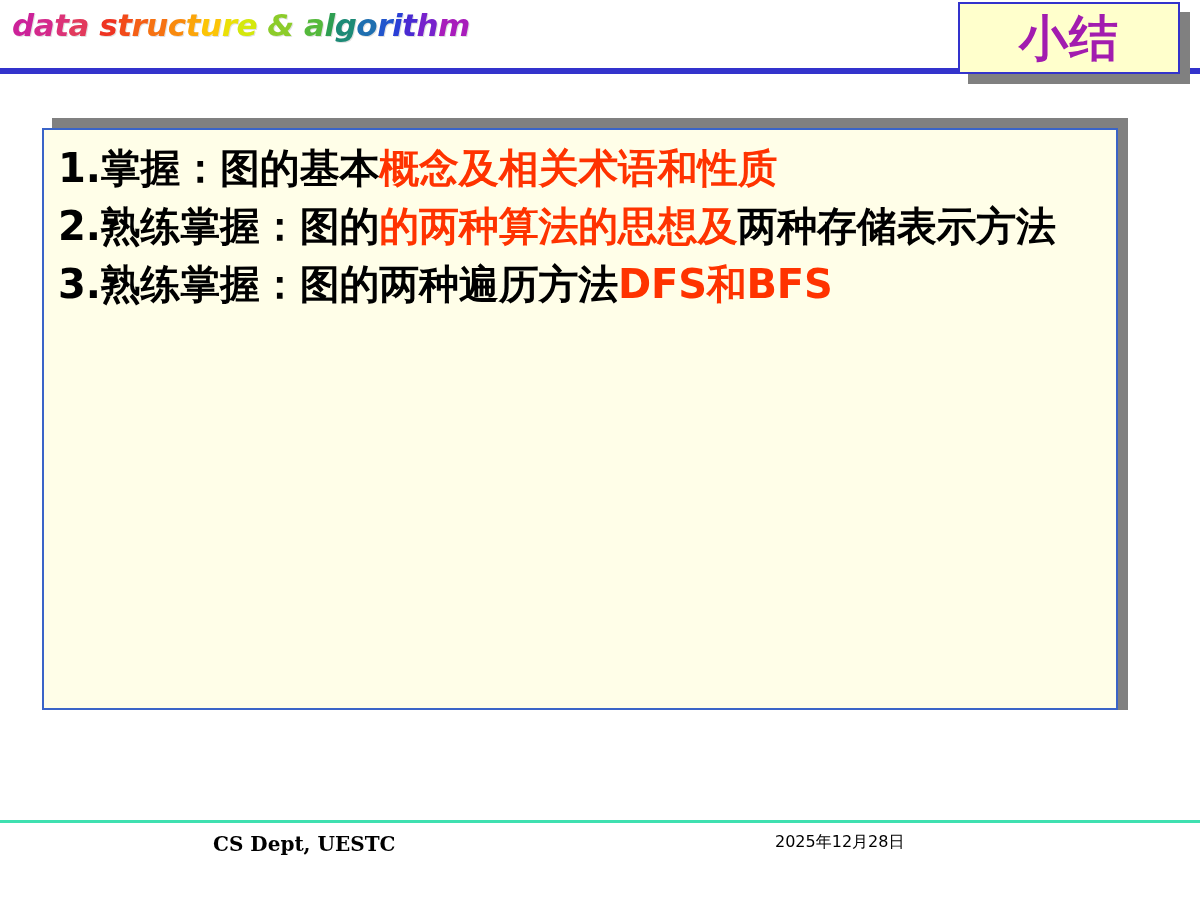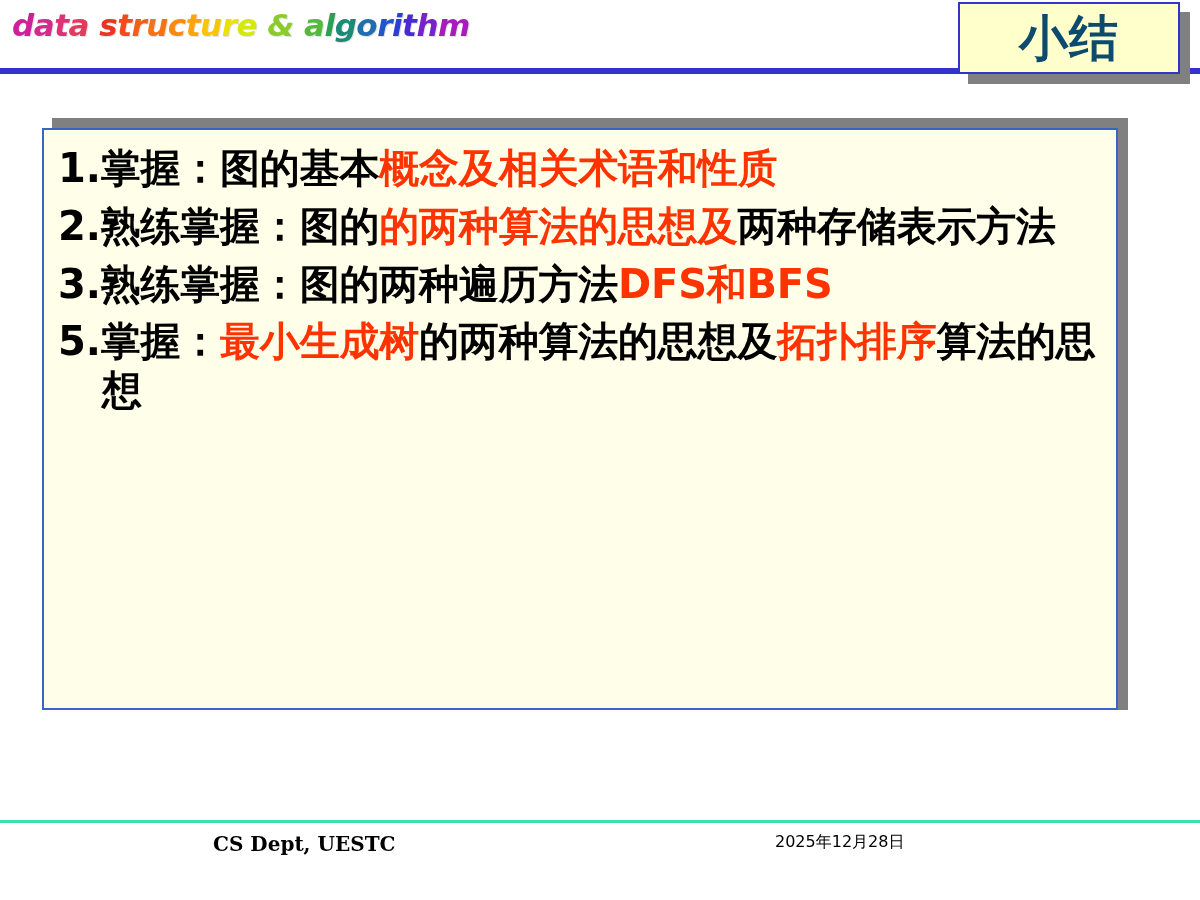--- a/index.html
+++ b/index.html
@@ -62,21 +62,21 @@
     width: 222px;
     height: 72px;
     background: #ffffcc;
     border: 2px solid #3333cc;
     box-sizing: border-box;
     display: flex;
     align-items: center;
     justify-content: center;
   }
   #title-chip-label {
-    color: #0c4a6e;
+    color: #a21caf;
     font-family: "DejaVu Sans", sans-serif;
     font-size: 49px;
     font-weight: bold;
     line-height: 1;
     letter-spacing: 1px;
   }
 
   
   #panel-shadow {
     position: absolute;
@@ -164,21 +164,20 @@
     <span id="title-chip-label">小结</span>
   </div>
 </div>
 
 <div id="panel-shadow"></div>
 <div id="panel">
   <div id="bullet-list">
       <p class="bullet"><span>1.掌握：图的基本</span><span class="hl">概念及相关术语和性质</span></p>
       <p class="bullet"><span>2.熟练掌握：图的</span><span class="hl">的两种算法的思想及</span><span>两种存储表示方法</span></p>
       <p class="bullet"><span>3.熟练掌握：图的两种遍历方法</span><span class="hl">DFS和BFS</span></p>
-      <p class="bullet"><span>5.掌握：</span><span class="hl">最小生成树</span><span>的两种算法的思想及</span><span class="hl">拓扑排序</span><span>算法的思想</span></p>
     </div>
 </div>
 
 <div id="footer-rule"></div>
 <div id="footer">
   <div id="footer-org">CS Dept, UESTC</div>
   <div id="footer-date">2025年12月28日</div>
 </div>
 
 </body></html>

